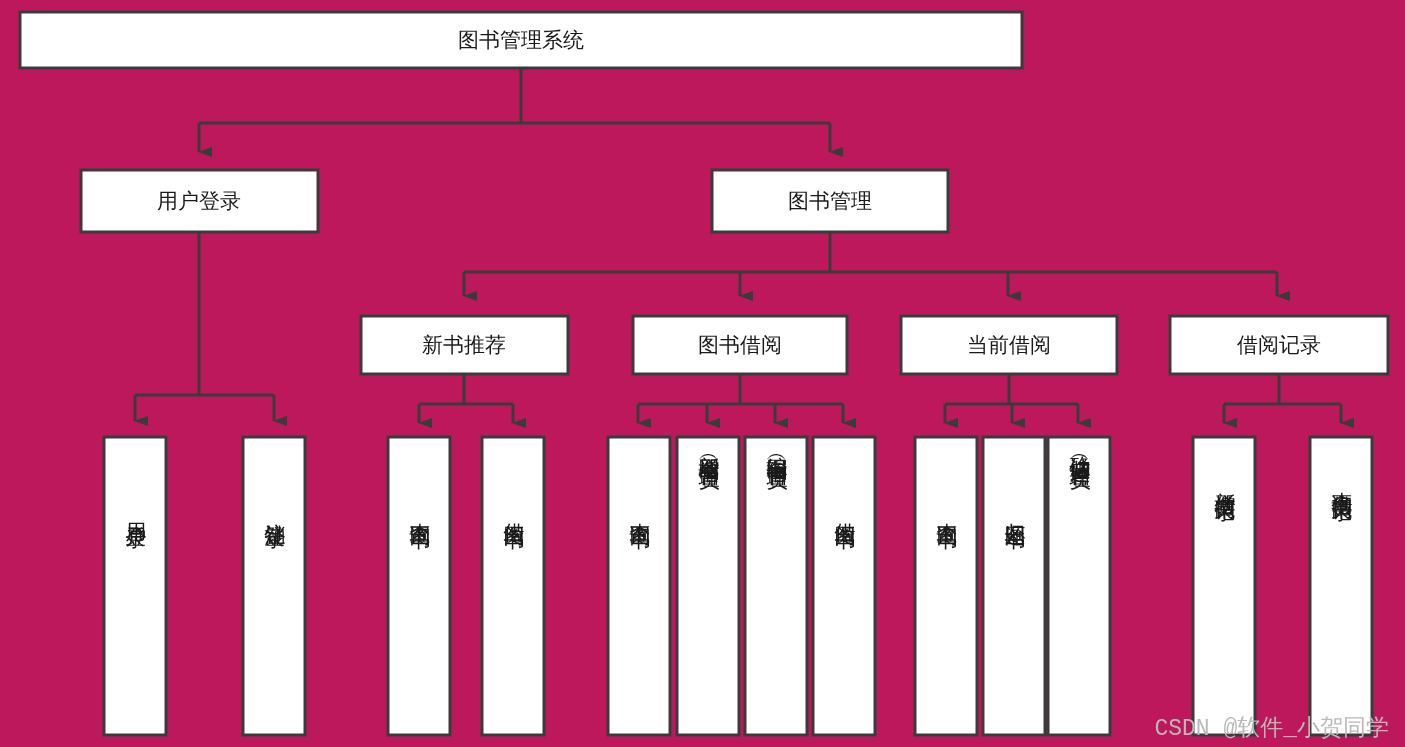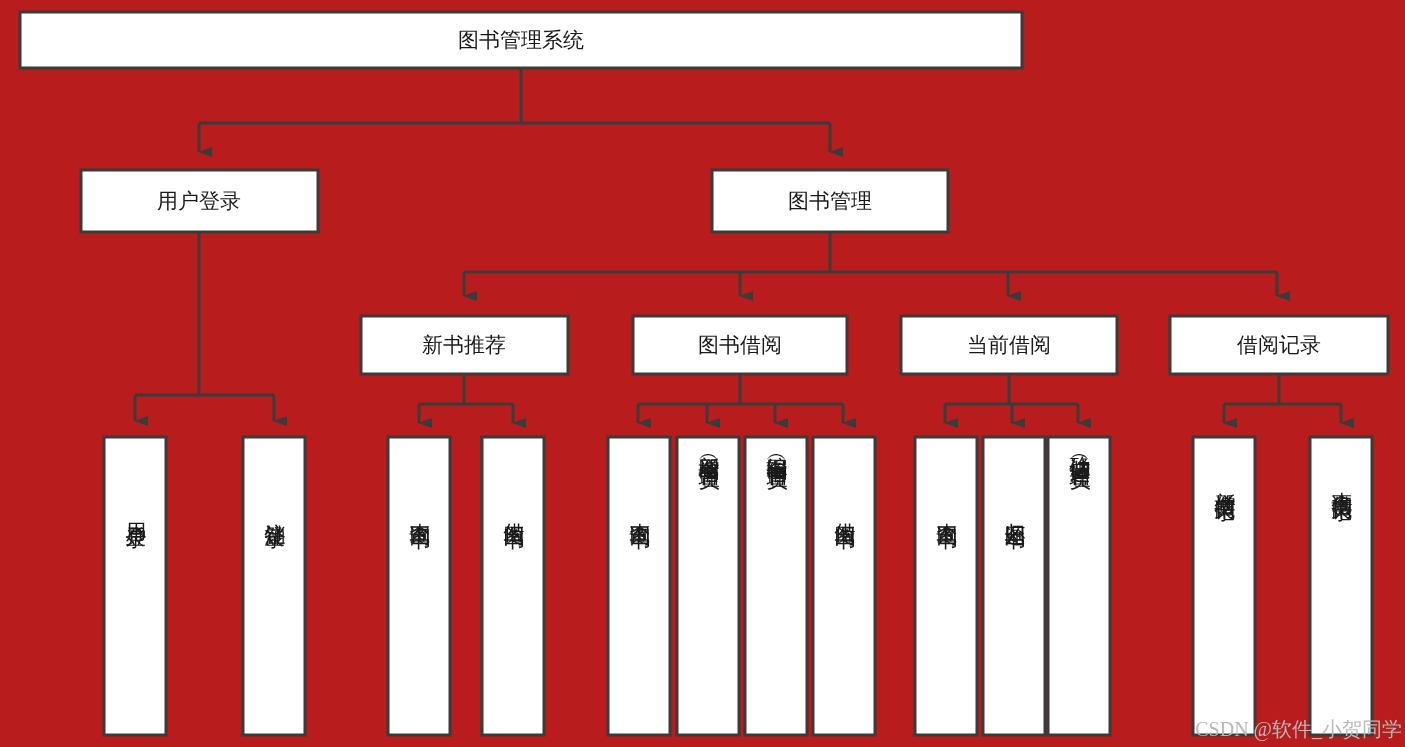--- a/index.html
+++ b/index.html
@@ -11,21 +11,21 @@
   body {
     font-family: "DejaVu Sans", "Liberation Sans", sans-serif;
     width: 1405px;
     height: 747px;
     overflow: hidden;
   }
   #diagram-root {
     position: relative;
     width: 1405px;
     height: 747px;
-    background: #b91c1c;
+    background: #be185d;
   }
   svg.diagram-canvas {
     display: block;
     width: 1405px;
     height: 747px;
   }
   .node-box {
     fill: #ffffff;
     stroke: #3b3b3b;
     stroke-width: 3;
@@ -49,24 +49,24 @@
     stroke: #3b3b3b;
     stroke-width: 3;
     fill: none;
   }
   .arrow-head {
     fill: #3b3b3b;
     stroke: none;
   }
   .watermark {
     position: absolute;
-    right: 3px;
+    right: 16px;
     bottom: 4px;
-    font-family: Liberation Serif, serif;
-    font-size: 20px;
+    font-family: Liberation Mono, monospace;
+    font-size: 23px;
     color: #b9b9b9;
     white-space: nowrap;
     pointer-events: none;
   }
 </style>
 </head>
 <body>
 
 <div id="diagram-root">
 

